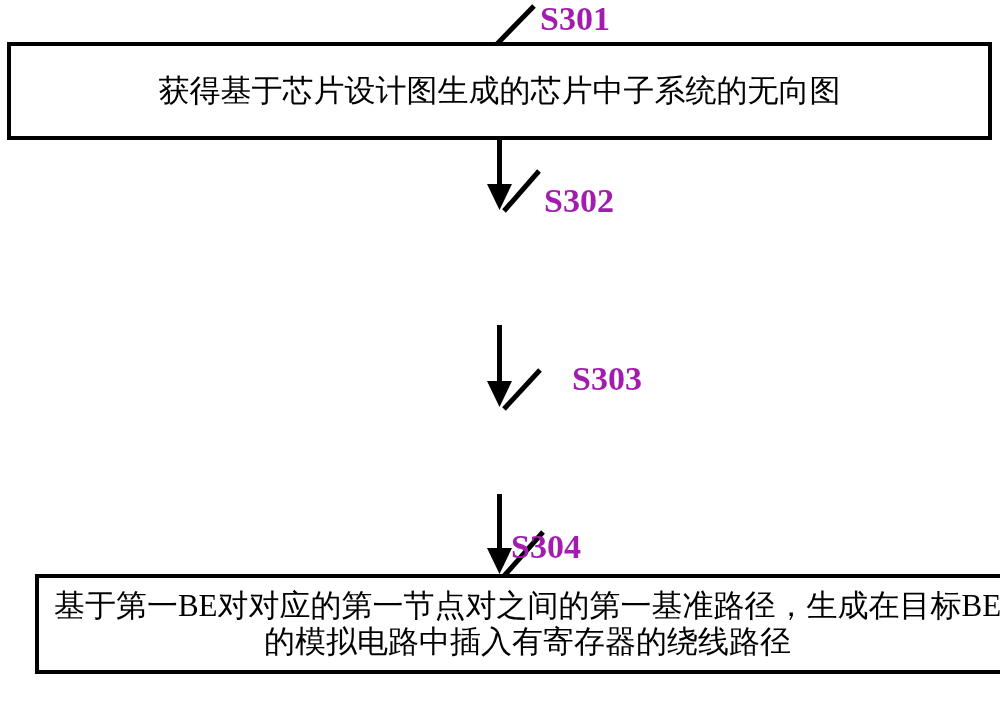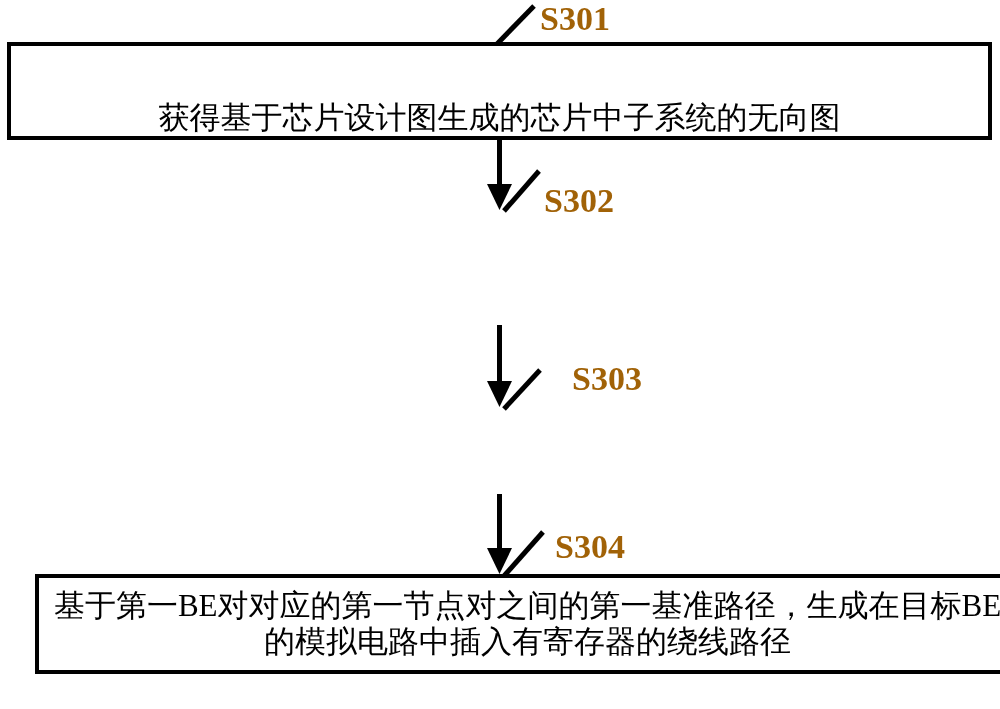--- a/index.html
+++ b/index.html
@@ -35,36 +35,36 @@
     justify-content: center;
     text-align: center;
     color: #000000;
     font-size: 31px;
     line-height: 36px;
   }
   .box .line {
     display: block;
     white-space: nowrap;
   }
-  .box-s301 { top: 42px;  height: 98px; align-items: flex-end;  }
+  .box-s301 { top: 42px;  height: 98px;  }
   .box-s302 { top: 210px; height: 115px; }
   .box-s303 { top: 407px; height: 87px;  }
   .box-s304 { top: 574px; height: 100px; margin-left: 28px; }
   .step-label {
     position: absolute;
     font-weight: bold;
     font-size: 34px;
     line-height: 34px;
-    color: #a16207;
+    color: #a21caf;
     white-space: nowrap;
   }
   .label-s301 { left: 540px; top: 2px;   }
   .label-s302 { left: 544px; top: 164px; margin-top: 20px; }
   .label-s303 { left: 572px; top: 362px; }
-  .label-s304 { left: 555px; top: 530px; font-family: Liberation Serif, serif; }
+  .label-s304 { left: 511px; top: 530px; font-family: Liberation Serif, serif; }
 </style>
 </head>
 <body>
 
 <div class="figure">
 
   <svg class="connectors" viewBox="0 0 1000 709" xmlns="http://www.w3.org/2000/svg">
 
     <line x1="497" y1="44" x2="534" y2="6" stroke="#000000" stroke-width="5"></line>
 

